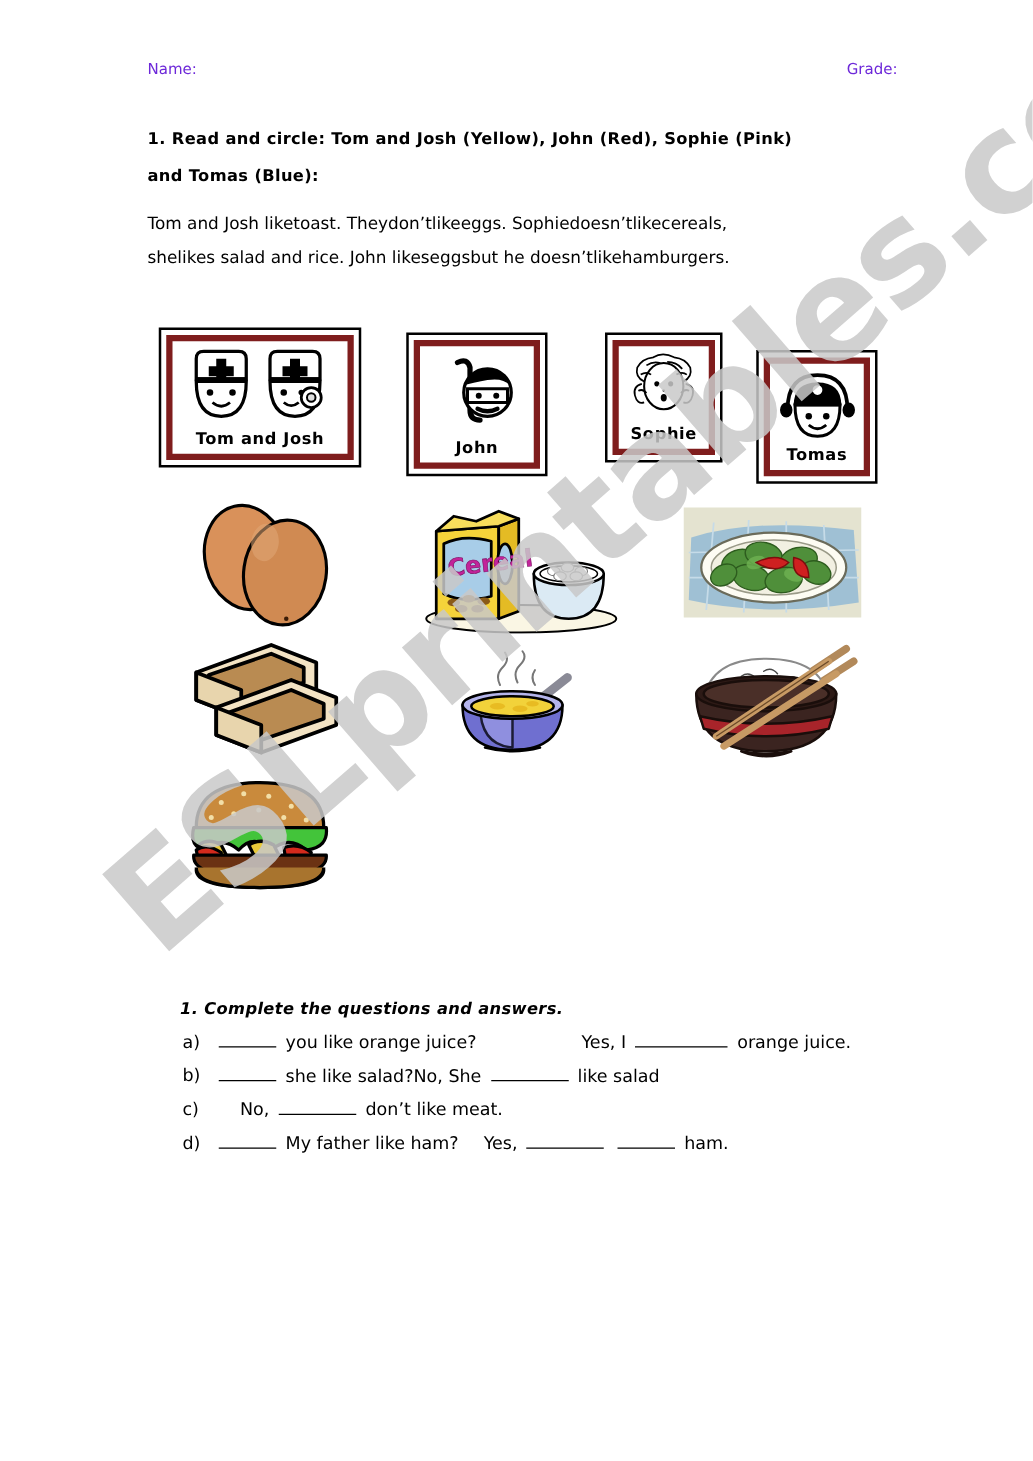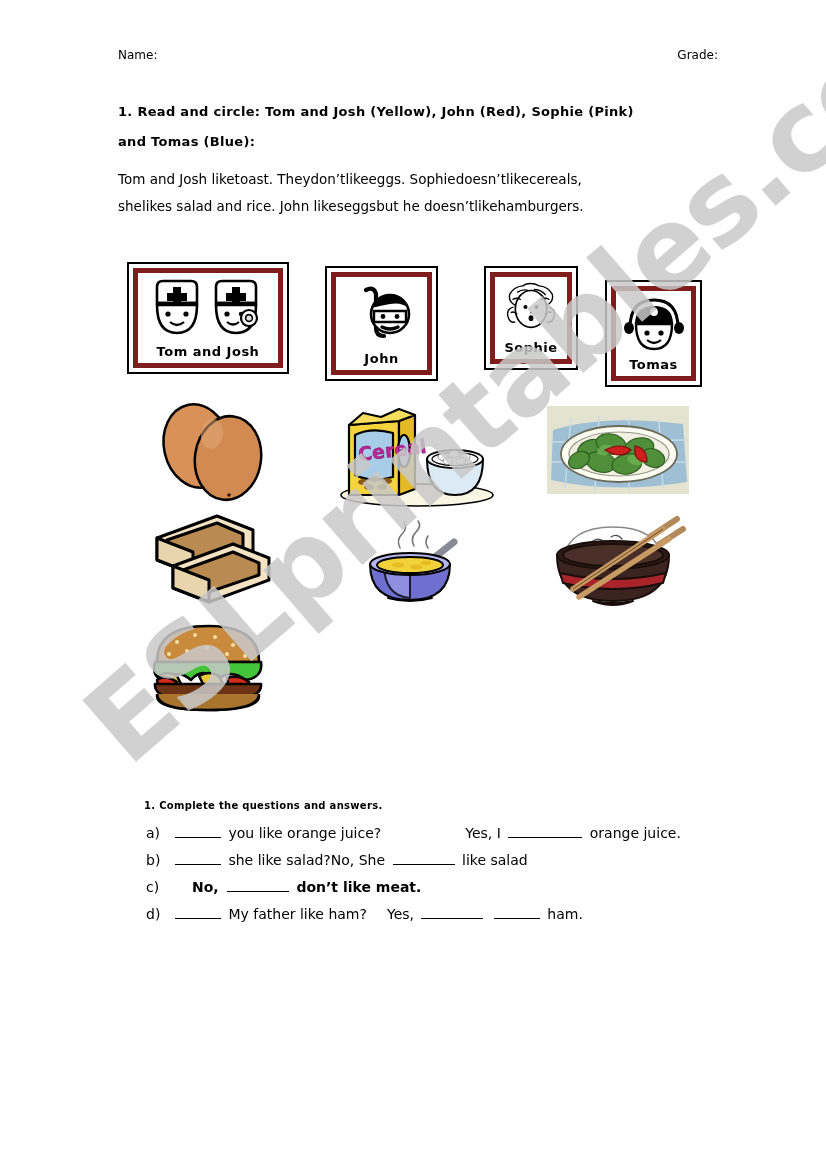--- a/index.html
+++ b/index.html
@@ -44,21 +44,21 @@
   
   #header-row {
     position: absolute;
     left: 118px;
     top: 48px;
     width: 600px;
     display: flex;
     justify-content: space-between;
     font-size: 12px;
     font-family: "DejaVu Sans", sans-serif;
-    color: #000000;
+    color: #6d28d9;
     text-align: center;
   }
 
   
   #instruction-1 {
     position: absolute;
     left: 118px;
     top: 97px;
     width: 600px;
     font-family: "DejaVu Sans", sans-serif;
@@ -130,22 +130,23 @@
   #food-salad   { left: 543px; top: 402px; }
   #food-rice    { left: 543px; top: 503px; }
 
   
   #instruction-2 {
     position: absolute;
     left: 144px;
     top: 800px;
     font-family: "DejaVu Sans", sans-serif;
     font-weight: 700;
-    font-size: 10px;
+    font-size: 13px;
     letter-spacing: 0.3px;
+    font-style: italic;
   }
   #questions {
     position: absolute;
     left: 146px;
     top: 824px;
     width: 580px;
     font-family: "DejaVu Sans", sans-serif;
     font-size: 14px;
   }
   .q-row {
@@ -503,21 +504,21 @@
     </span>
     <span class="q-answer" style="">
       <span>No, She</span>
       <span class="blank b-md"></span>
       <span>like salad</span>
     </span>
   </div>
 
   <div class="q-row">
     <span class="q-letter">c)</span>
-    <span class="q-answer" style="margin-left:20px;font-weight:bold;">
+    <span class="q-answer" style="margin-left:20px;">
       <span>No,</span>
       <span class="blank b-md"></span>
       <span>don’t like meat.</span>
     </span>
   </div>
 
   <div class="q-row">
     <span class="q-letter">d)</span>
     <span class="q-question">
       <span class="blank b-sm"></span>

